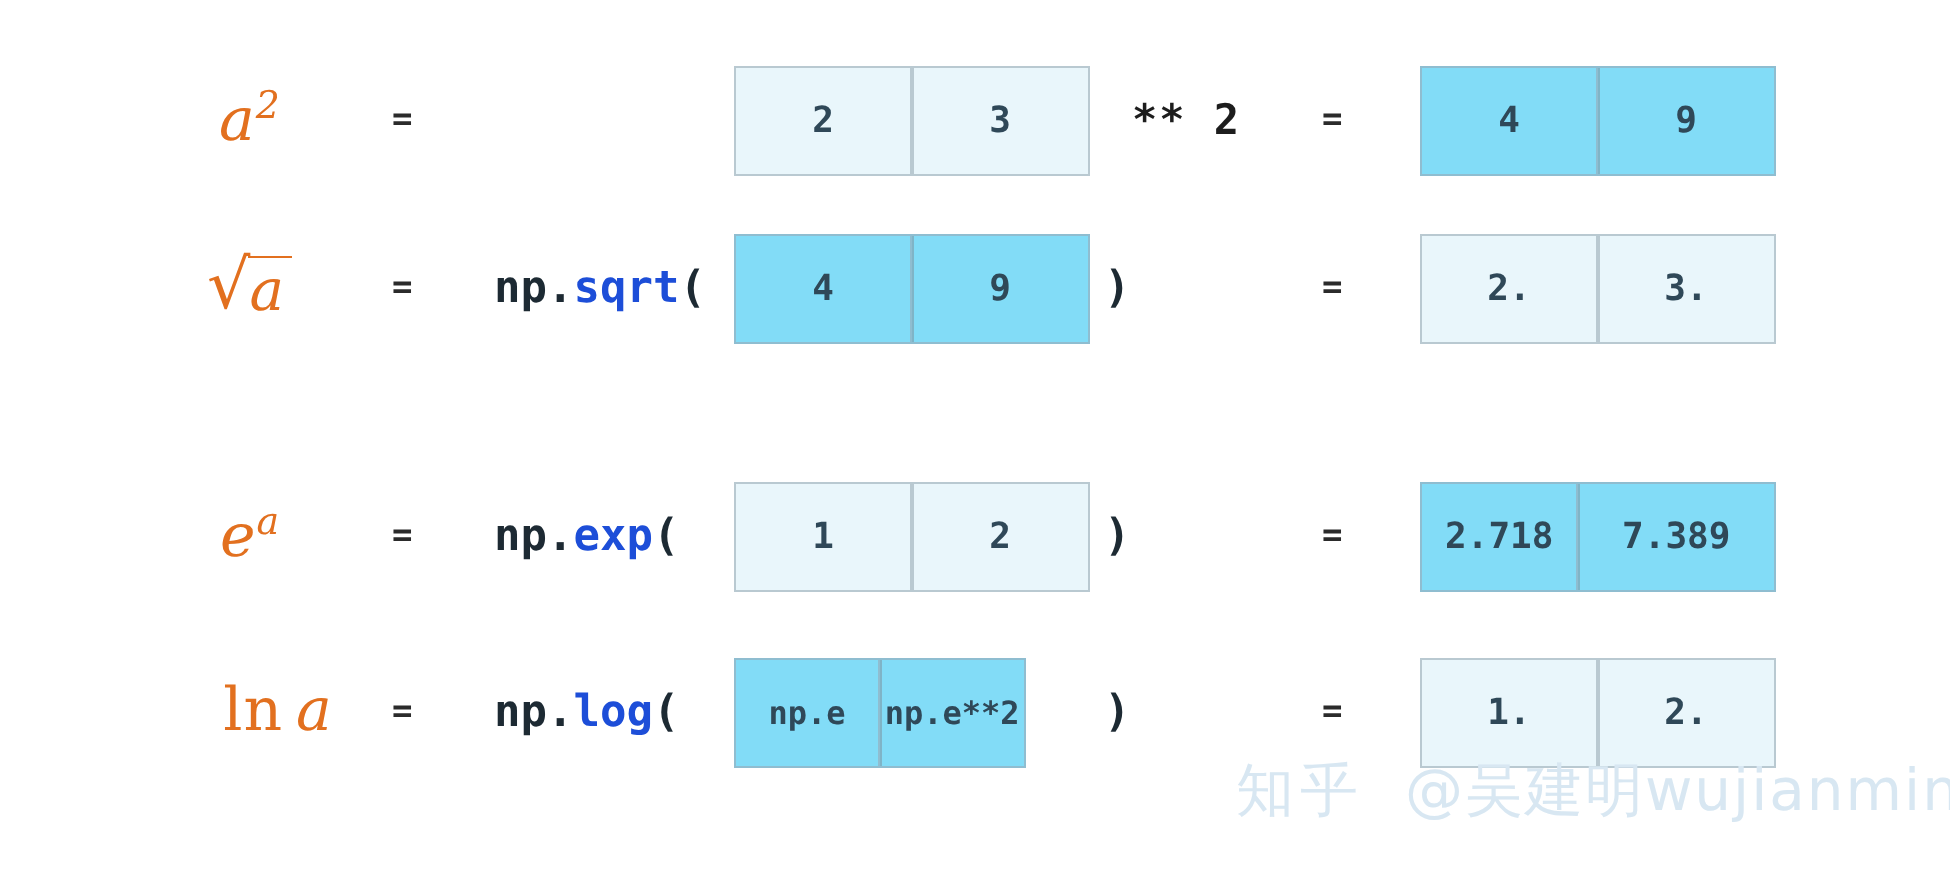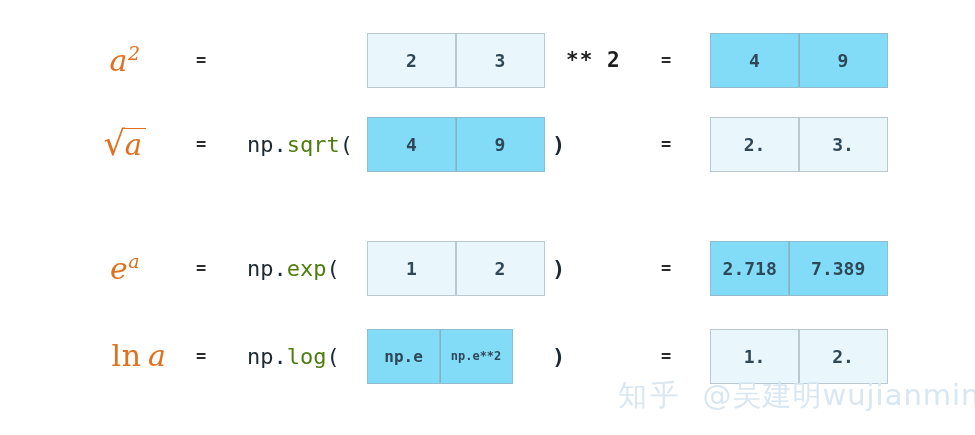--- a/index.html
+++ b/index.html
@@ -102,25 +102,25 @@
   }
 
   
   .fncall {
     position: absolute;
     height: 60px;
     display: flex;
     align-items: center;
     font-family: "DejaVu Sans Mono", "Liberation Mono", monospace;
     font-size: 22px;
-    font-weight: 400;
+    font-weight: 700;
     white-space: pre;
   }
   .fn-mod  { color: #1d2a33; }
-  .fn-name { color: #4d7c0f; }
+  .fn-name { color: #1d4ed8; }
   .fn-paren{ color: #1d2a33; }
   .closeparen {
     position: absolute;
     height: 60px;
     display: flex;
     align-items: center;
     font-family: "DejaVu Sans Mono", "Liberation Mono", monospace;
     font-size: 22px;
     font-weight: 700;
     color: #1d2a33;
@@ -268,21 +268,21 @@
     </div>
 
     <div class="eq" style="left:196px">=</div>
 
     <div class="fncall" style="left:247px">
       <span class="fn-mod">np.</span><span class="fn-name">log</span><span class="fn-paren">(</span>
     </div>
 
     <div class="array cyan" style="left:367px;width:146px">
       <div class="cellbox" style="width:89px;font-size:16px">np.e</div>
-      <div class="cellbox" style="width:89px;font-size:12px">np.e**2</div>
+      <div class="cellbox" style="width:89px;font-size:16px">np.e**2</div>
     </div>
 
     <div class="closeparen" style="left:552px">)</div>
 
     <div class="eq" style="left:661px">=</div>
 
     <div class="array light" style="left:710px;width:178px">
       <div class="cellbox" style="width:89px">1.</div>
       <div class="cellbox" style="width:89px">2.</div>
     </div>

